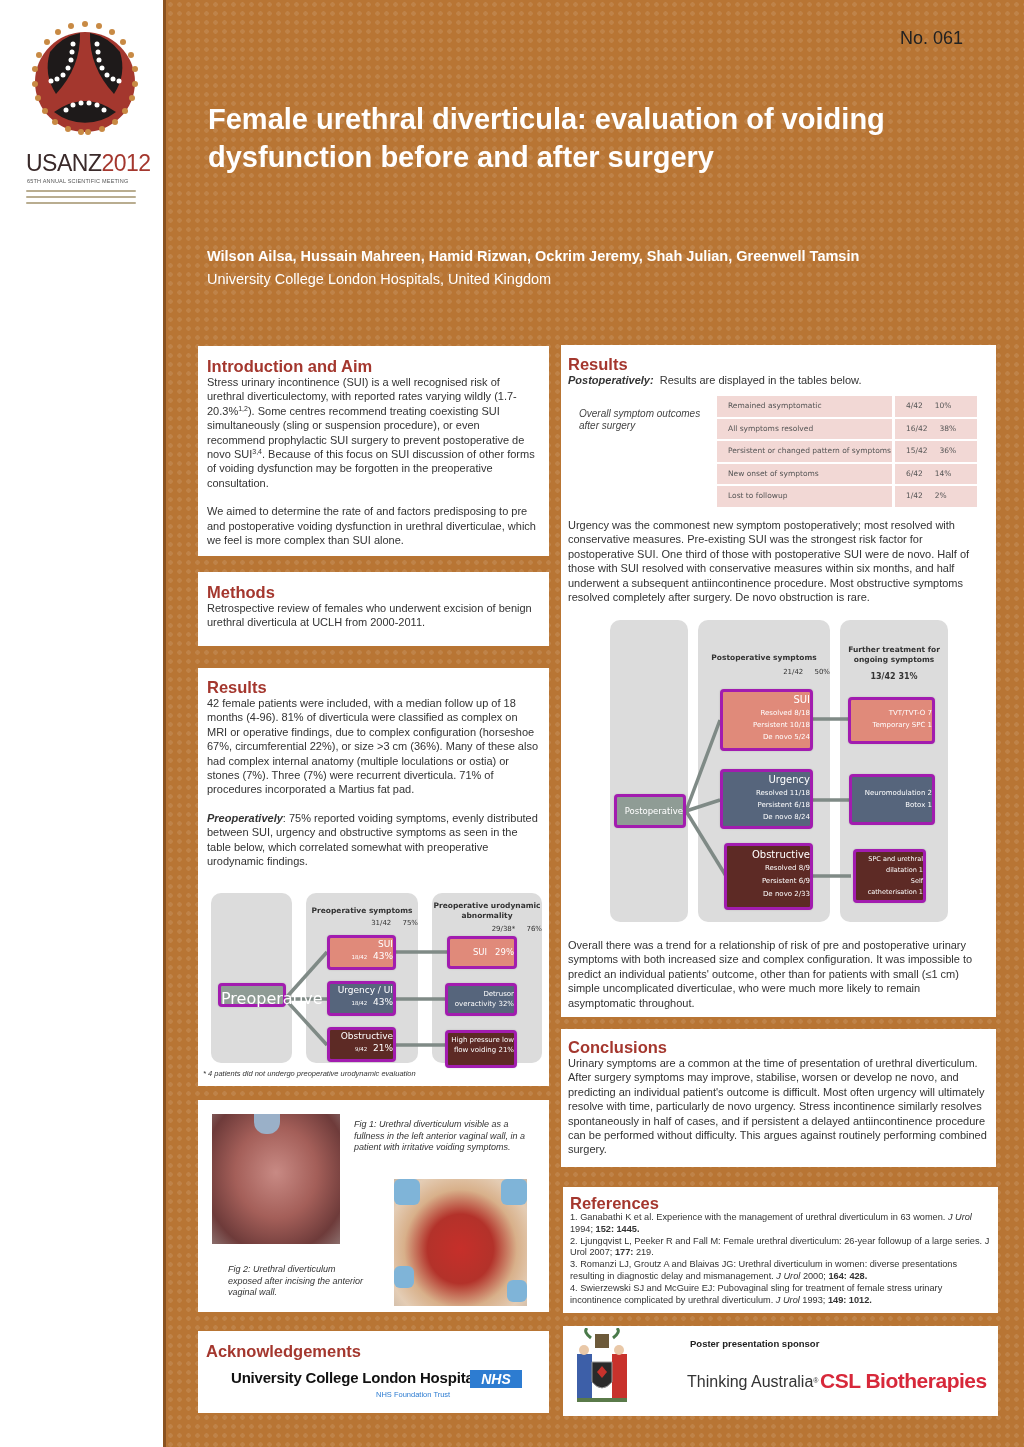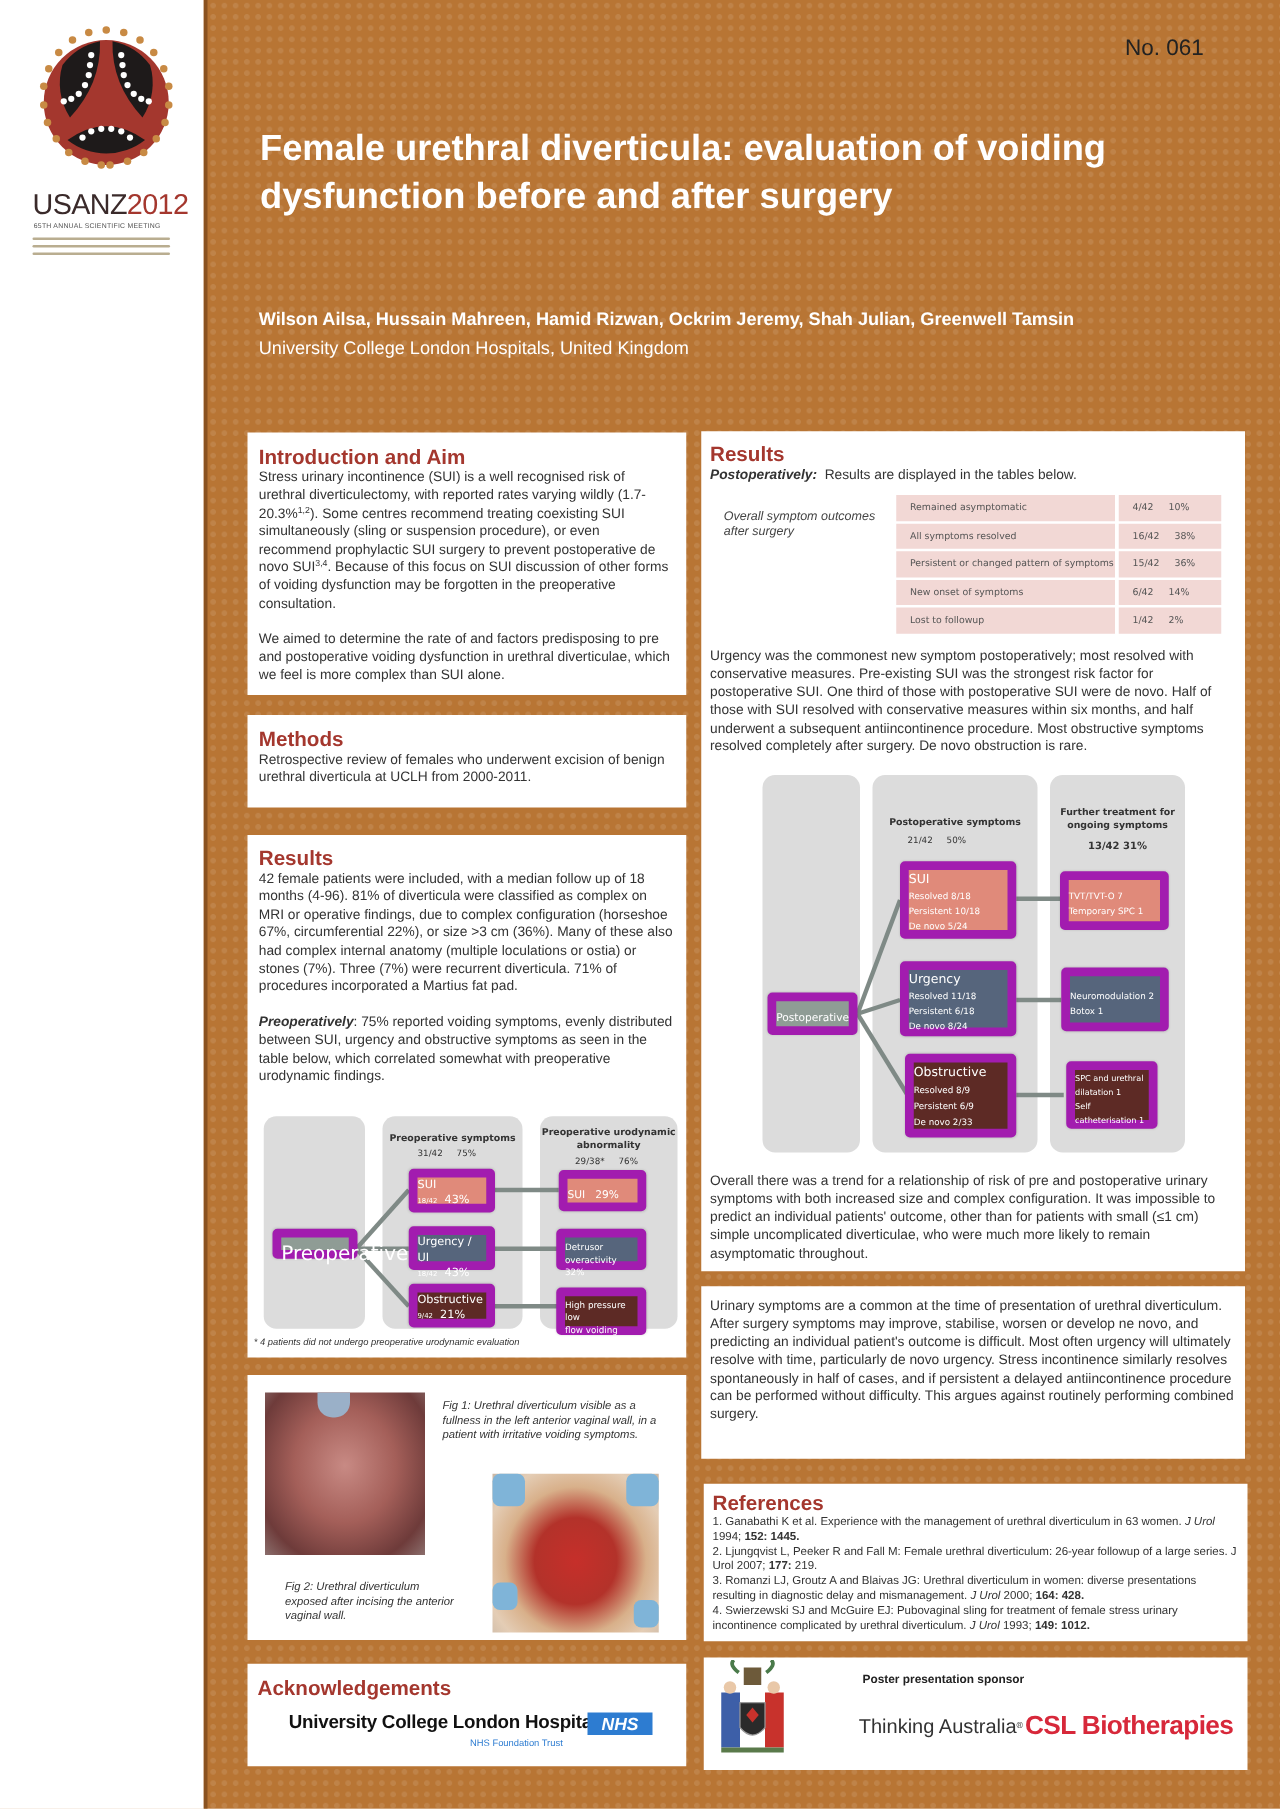--- a/index.html
+++ b/index.html
@@ -48,30 +48,30 @@
   
   .otable { position: absolute; left: 717px; top: 396px; width: 260px; }
   .orow { display: flex; height: 20.6px; margin-bottom: 2px; }
   .orow .l { width: 175px; background: #f2d8d5; font-size: 7.5px; padding-left: 11px; line-height: 20px; color: #555; font-family: "DejaVu Sans", sans-serif; }
   .orow .r { width: 82px; margin-left: 3px; background: #f2d8d5; font-size: 7.5px; padding-left: 11px; line-height: 20px; color: #555; font-family: "DejaVu Sans", sans-serif; }
   .ocap { position: absolute; left: 579px; top: 408px; width: 130px; font-size: 10px; font-style: italic; color: #444; line-height: 12px; }
 
   
   .col { position: absolute; background: #dcdcdc; border-radius: 10px; }
   .box {
-    position: absolute; border: 7px solid #a21caf; border-radius: 4px; color: #fff;
-    text-align: left; font-family: "DejaVu Sans", sans-serif;
+    position: absolute; border: 3px solid #a21caf; border-radius: 4px; color: #fff;
+    text-align: right; font-family: "DejaVu Sans", sans-serif;
     box-shadow: 0 0 2px rgba(0,0,0,0.15);
   }
   .sui { background: #e08a7a; }
   .urg { background: #56657c; }
   .obs { background: #5d2a25; }
   .grey { background: #8f9c95; }
   .hdr { position: absolute; text-align: center; font-family: "DejaVu Sans", sans-serif; font-size: 7.5px; font-weight: bold; color: #333; line-height: 10px; }
-  .sub { position: absolute; text-align: left; font-family: "DejaVu Sans", sans-serif; font-size: 7px; color: #333; margin-left: 28px; }
+  .sub { position: absolute; text-align: right; font-family: "DejaVu Sans", sans-serif; font-size: 7px; color: #333; }
   svg.lines { position: absolute; left: 0; top: 0; pointer-events: none; }
 
   .fignote { position: absolute; font-size: 7.5px; font-style: italic; color: #333; }
   .figcap { position: absolute; font-size: 9px; font-style: italic; color: #333; line-height: 11.5px; }
   .photo { position: absolute; }
 
   .ref p { font-size: 9.2px; line-height: 11.8px; }
   .ack-logo { position: absolute; left: 231px; top: 1369px; font-size: 15px; font-weight: bold; color: #111; letter-spacing: -0.2px; }
   .nhs { position: absolute; left: 470px; top: 1370px; width: 52px; height: 18px; background: #2d7cd1; color: #fff; font-weight: bold; font-style: italic; font-size: 14px; text-align: center; line-height: 18px; }
   .nhs-trust { position: absolute; left: 376px; top: 1390px; font-size: 7.5px; color: #2d7cd1; }
@@ -318,20 +318,21 @@
       <div>Self</div>
       <div>catheterisation 1</div>
   </div>
 </div>
 
 <div class="panel" style="left:568px;top:938px;width:420px;background:transparent;">
   <p>Overall there was a trend for a relationship of risk of pre and postoperative urinary symptoms with both increased size and complex configuration. It was impossible to predict an individual patients' outcome, other than for patients with small (≤1 cm) simple uncomplicated diverticulae, who were much more likely to remain asymptomatic throughout.</p>
 </div>
 
 <div class="panel" style="left:561px;top:1029px;width:435px;height:138px;padding:9px 7px;">
+  <h2>Conclusions</h2>
   <p>Urinary symptoms are a common at the time of presentation of urethral diverticulum. After surgery symptoms may improve, stabilise, worsen or develop ne novo, and predicting an individual patient's outcome is difficult. Most often urgency will ultimately resolve with time, particularly de novo urgency. Stress incontinence similarly resolves spontaneously in half of cases, and if persistent a delayed antiincontinence procedure can be performed without difficulty. This argues against routinely performing combined surgery.</p>
 </div>
 
 <div class="panel ref" style="left:563px;top:1187px;width:435px;height:126px;padding:7px 7px;">
   <h2>References</h2>
   <p><span>1. Ganabathi K et al. Experience with the management of urethral diverticulum in 63 women. </span><i>J Urol</i><span> 1994; </span><b>152: 1445.</b></p>
   <p style="margin-top:0;"><span>2. Ljungqvist L, Peeker R and Fall M: Female urethral diverticulum: 26-year followup of a large series. J Urol 2007; </span><b>177:</b><span> 219.</span></p>
   <p style="margin-top:0;"><span>3. Romanzi LJ, Groutz A and Blaivas JG: Urethral diverticulum in women: diverse presentations resulting in diagnostic delay and mismanagement.  </span><i>J Urol</i><span> 2000; </span><b>164: 428.</b></p>
   <p style="margin-top:0;"><span>4. Swierzewski SJ and McGuire EJ: Pubovaginal sling for treatment of female stress urinary incontinence complicated by urethral diverticulum. </span><i>J Urol</i><span> 1993; </span><b>149: 1012.</b></p>
 </div>

